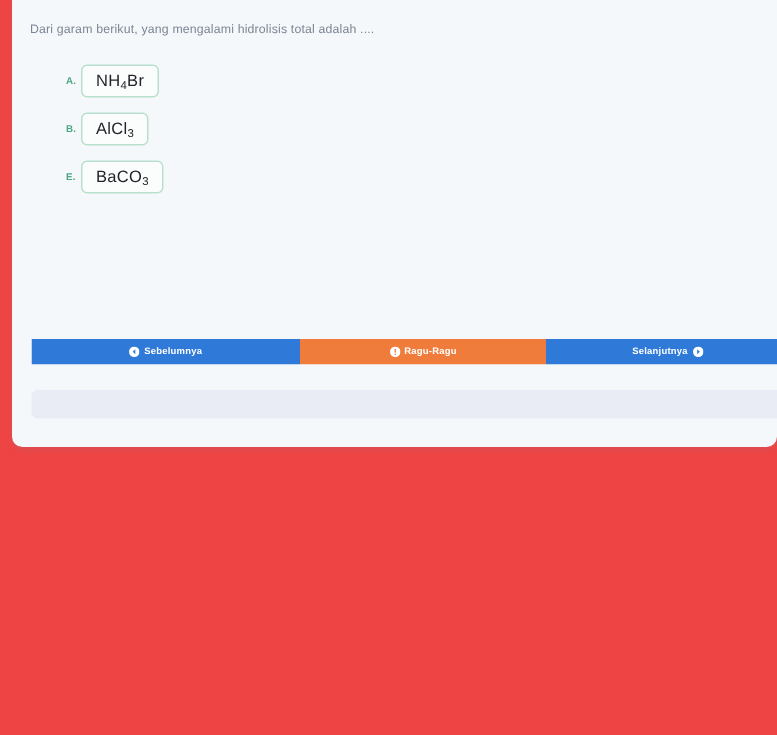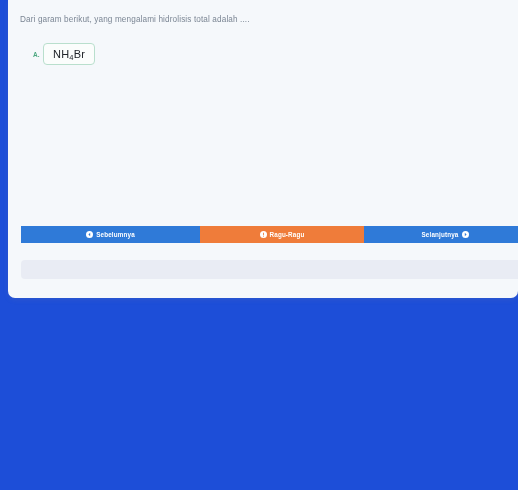--- a/index.html
+++ b/index.html
@@ -13,21 +13,21 @@
     background: #eceff6;
     font-family: "Liberation Sans", sans-serif;
     -webkit-font-smoothing: antialiased;
   }
 
   
   #page {
     position: relative;
     width: 518px;
     height: 490px;
-    background: #1d4ed8;
+    background: #ef4444;
   }
 
   
   #quiz-card {
     position: absolute;
     left: 8px;
     top: 0;
     width: 510px;
     height: 298px;
     background: #f5f8fb;
@@ -55,21 +55,21 @@
     position: absolute;
     left: 0;
     top: 38px;
     width: 100%;
   }
   .option-row {
     position: relative;
     height: 32px;
     display: flex;
     align-items: center;
-    padding-left: 25px;
+    padding-left: 36px;
   }
   .option-letter {
     font-size: 6.5px;
     font-weight: bold;
     color: #4aa77f;
     width: 9px;
     margin-right: 1px;
     text-align: left;
     letter-spacing: 0.1px;
   }
@@ -163,23 +163,35 @@
 
     <div class="options">
 
       <div class="option-row">
         <span class="option-letter">A.</span>
         <span class="option-box">
           <span class="option-formula">NH<sub>4</sub>Br</span>
         </span>
       </div>
 
-
-
-
+      <div class="option-row">
+        <span class="option-letter">B.</span>
+        <span class="option-box">
+          <span class="option-formula">AlCl<sub>3</sub></span>
+        </span>
+      </div>
+
+
+
+      <div class="option-row">
+        <span class="option-letter">E.</span>
+        <span class="option-box">
+          <span class="option-formula">BaCO<sub>3</sub></span>
+        </span>
+      </div>
 
     </div>
 
     <div id="nav-bar">
 
       <button class="nav-btn prev">
         <span class="btn-icon icon-left">
           <svg viewBox="0 0 16 16" aria-hidden="true">
             <circle cx="8" cy="8" r="8" fill="#ffffff"></circle>
             <path d="M9.6 4.2 L5.6 8 L9.6 11.8 Z" fill="#2f7ad8"></path>

